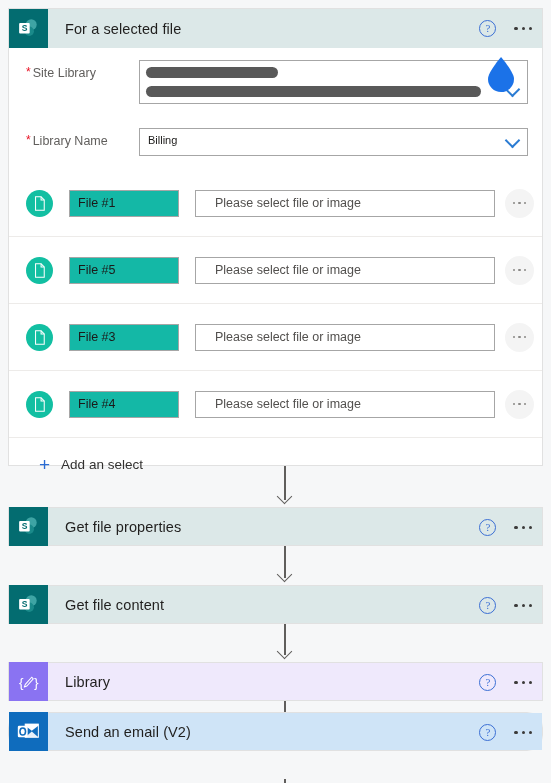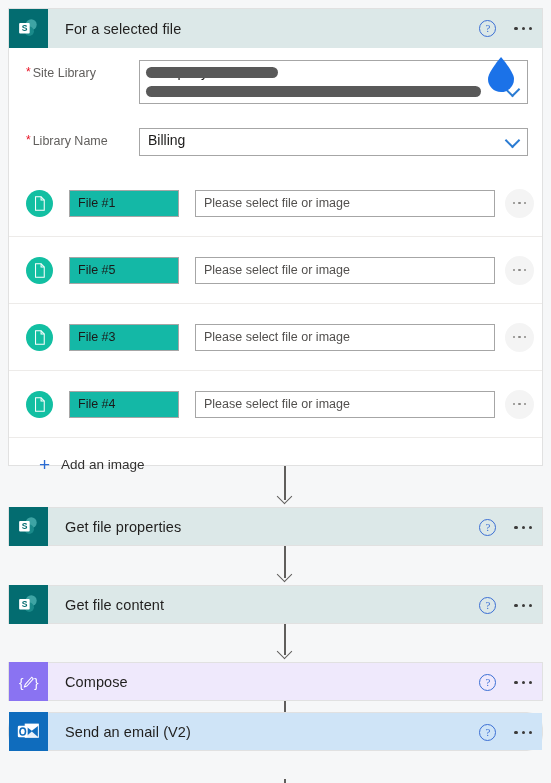--- a/index.html
+++ b/index.html
@@ -92,21 +92,21 @@
     line-height: 1;
   }
   .combo {
     position: relative;
     flex: 1;
     border: 1px solid #a6a6a6;
     background: #fff;
     min-height: 28px;
   }
   .combo-line {
-    font-size: 14px;
+    font-size: 11px;
     color: #1b1a19;
     padding: 4px 30px 3px 8px;
     line-height: 15px;
     white-space: nowrap;
     overflow: hidden;
   }
   .chev {
     position: absolute;
     right: 9px; top: 50%;
     width: 11px; height: 11px;
@@ -162,21 +162,21 @@
   }
   .value-input {
     margin-left: 16px;
     flex: 1;
     height: 27px;
     border: 1px solid #a6a6a6;
     background: #fff;
     font-size: 12.5px;
     color: #52504e;
     display: flex; align-items: center;
-    padding-left: 8px;
+    padding-left: 19px;
   }
   .row-menu {
     margin-left: 10px;
     width: 29px; height: 29px;
     flex: 0 0 29px;
     border-radius: 50%;
     background: #f4f4f4;
     display: flex; align-items: center; justify-content: center;
     gap: 3px;
   }
@@ -364,21 +364,21 @@
               <i></i>
               <i></i>
               <i></i>
             </div>
         </div>
 
       </div>
 
       <div class="add-input">
         <span class="plus">+</span>
-        <span class="add-label">Add an image</span>
+        <span class="add-label">Add an select</span>
       </div>
     </div>
 
     <div class="drop-handle">
       <svg width="34" height="38" viewBox="0 0 34 38" aria-hidden="true">
         <path d="M17 0 C17 0 4 15 4 22 a13 13 0 0 0 26 0 C30 15 17 0 17 0 z" fill="#1b72e8"></path>
       </svg>
     </div>
   </div>
 
@@ -443,21 +443,21 @@
 
   <div class="card step" id="step-compose">
     <div class="card-header">
       <div class="card-icon" style="background:#8a73f2;">
         <svg width="27" height="22" viewBox="0 0 34 26" aria-hidden="true">
           <text x="5" y="19" font-family="Liberation Sans, sans-serif" font-size="17" fill="#ffffff">{</text>
           <text x="24" y="19" font-family="Liberation Sans, sans-serif" font-size="17" fill="#ffffff">}</text>
           <path d="M21 7 L13 16 l-1.4 3.4 3.4-1.4 8-9 z" fill="none" stroke="#ffffff" stroke-width="1.3" stroke-linejoin="round"></path>
         </svg>
       </div>
-      <div class="card-title">Compose</div>
+      <div class="card-title">Library</div>
       <div class="hdr-actions">
         <div class="help-icon">?</div>
         <div class="dots">
             <i></i>
             <i></i>
             <i></i>
           </div>
       </div>
     </div>
   </div>

